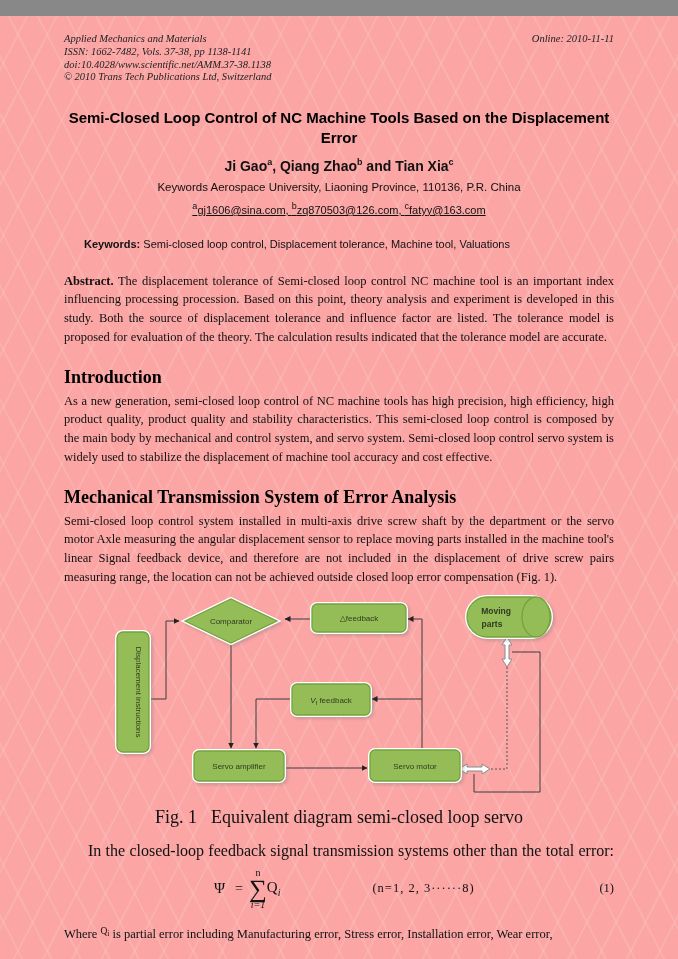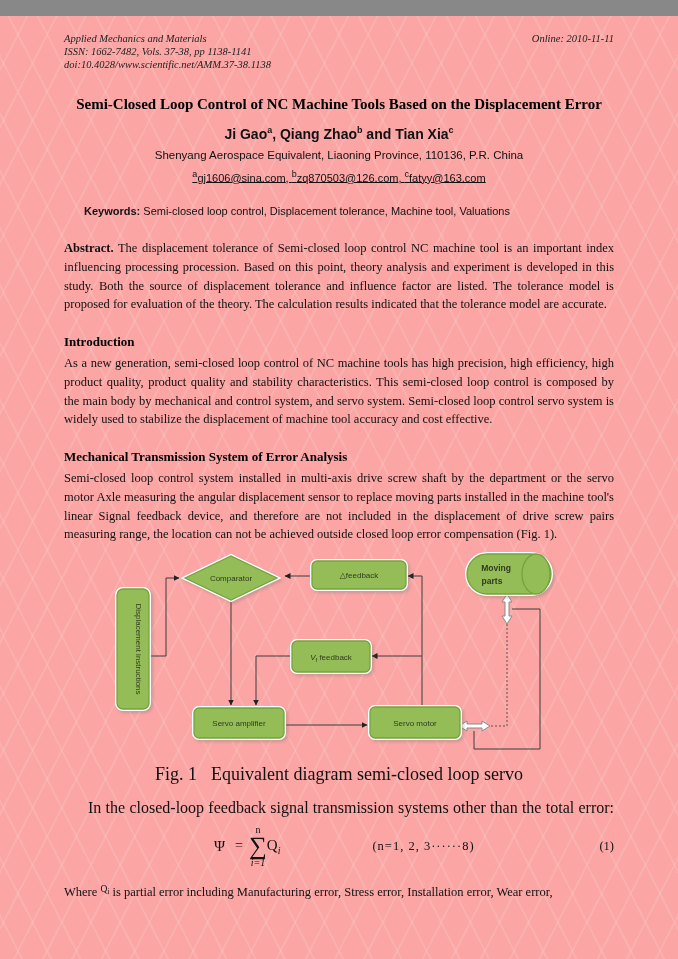--- a/index.html
+++ b/index.html
@@ -15,36 +15,36 @@
       repeating-linear-gradient(-63deg, rgba(243,233,220,.35) 0 2px, transparent 2px 26px);
   }
   .content { position:relative; padding:17px 64px 0 64px; color:#1a1a1a; }
 
   
   .hdr { display:flex; justify-content:space-between; font-style:italic;
          font-size:10.5px; line-height:1.22; color:#222; }
   .hdr-left div { white-space:nowrap; }
 
   
-  .title { margin-top:24px; text-align:center; font-family:Liberation Serif, serif;
+  .title { margin-top:24px; text-align:center; font-family:Liberation Sans, sans-serif;
            font-weight:bold; font-size:15px; line-height:1.3; color:#000; }
   .authors { margin-top:10px; text-align:center; font-family:"Liberation Sans",sans-serif;
              font-size:14px; color:#111;font-weight:bold; }
   .authors sup, .emails sup { font-size:9px; }
   .affil { margin-top:7px; text-align:center; font-family:"Liberation Sans",sans-serif;
            font-size:11.5px; color:#111; }
   .emails { margin-top:8px; text-align:center; font-family:"Liberation Sans",sans-serif;
             font-size:11px; color:#111;text-decoration:underline; }
 
   .keywords { margin-top:22px; font-family:"Liberation Sans",sans-serif; font-size:11px; color:#111;padding-left:20px; }
   .keywords b { font-weight:bold; }
 
   .para { margin-top:0; font-size:12.5px; line-height:1.5; text-align:justify; color:#111; }
   .abstract { margin-top:22px; }
-  .s-head { margin-top:19px; font-weight:bold; font-size:13px; color:#000; }
+  .s-head { margin-top:19px; font-weight:bold; font-size:18px; color:#000; }
   .s-head + .para { margin-top:4px; }
   .mt-gap { margin-top:20px; }
 
   
   .fig-wrap { margin-top:6px; position:relative; height:212px; }
   .fig-wrap svg { position:absolute; left:28px; top:0; }
   .fig-caption { text-align:center; font-size:18px; margin-top:2px; color:#111; }
   .fig-caption .cap-label { margin-right:14px; }
 
   .eq-intro { margin-top:14px; font-size:16px; text-indent:24px;
@@ -82,29 +82,30 @@
 
 <div class="page">
   <div class="watermark"></div>
   <div class="content">
 
     <div class="hdr">
       <div class="hdr-left">
         <div>Applied Mechanics and Materials</div>
         <div>ISSN: 1662-7482, Vols. 37-38, pp 1138-1141</div>
         <div>doi:10.4028/www.scientific.net/AMM.37-38.1138</div>
+        <div>© 2010 Trans Tech Publications Ltd, Switzerland</div>
       </div>
       <div class="hdr-right">Online: 2010-11-11</div>
     </div>
 
     <div class="title">Semi-Closed Loop Control of NC Machine Tools Based on the Displacement Error</div>
 
     <div class="authors"><span>Ji Gao</span><sup>a</sup><span>, </span><span>Qiang Zhao</span><sup>b</sup><span> and </span><span>Tian Xia</span><sup>c</sup></div>
 
-    <div class="affil">Shenyang Aerospace Equivalent, Liaoning Province, 110136, P.R. China</div>
+    <div class="affil">Keywords Aerospace University, Liaoning Province, 110136, P.R. China</div>
 
     <div class="emails"><sup>a</sup><span>gj1606@sina.com</span><span>, </span><sup>b</sup><span>zq870503@126.com</span><span>, </span><sup>c</sup><span>fatyy@163.com</span></div>
 
     <div class="keywords"><b>Keywords:</b><span> Semi-closed loop control, Displacement tolerance, Machine tool, Valuations</span></div>
 
     <p class="para abstract"><b>Abstract.</b><span> The displacement tolerance of Semi-closed loop control NC machine tool is an important index influencing processing procession. Based on this point, theory analysis and experiment is developed in this study. Both the source of displacement tolerance and influence factor are listed. The tolerance model is proposed for evaluation of the theory. The calculation results indicated that the tolerance model are accurate.</span></p>
 
     <div class="s-head mt-gap">Introduction</div>
     <p class="para">As a new generation, semi-closed loop control of NC machine tools has high precision, high efficiency, high product quality, product quality and stability characteristics. This semi-closed loop control is composed by the main body by mechanical and control system, and servo system. Semi-closed loop control servo system is widely used to stabilize the displacement of machine tool accuracy and cost effective.</p>
 

